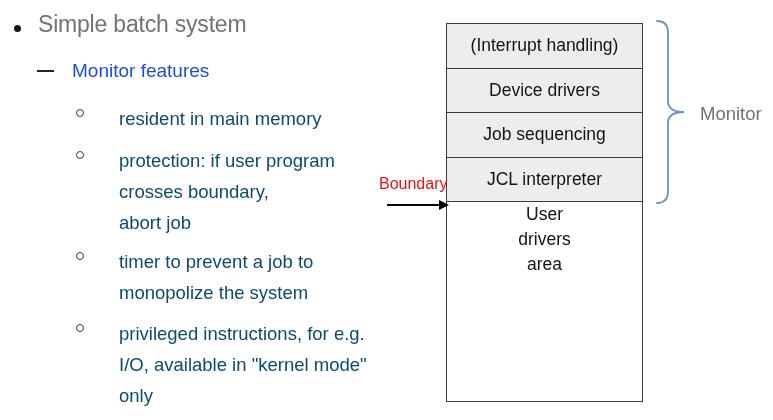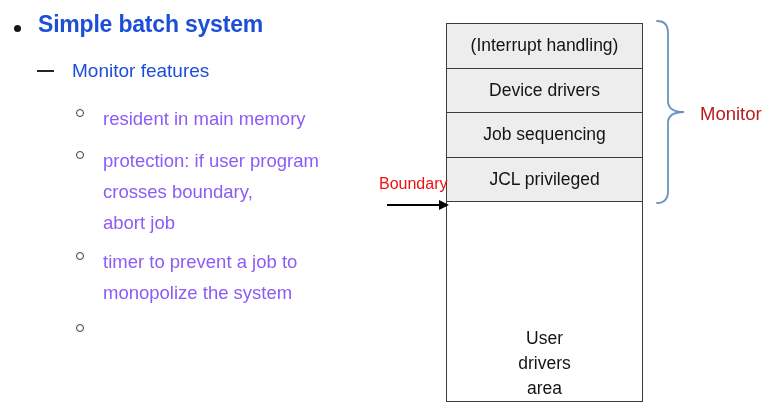--- a/index.html
+++ b/index.html
@@ -2,41 +2,41 @@
 <html><head>
 <meta charset="utf-8">
 <style>
   html,body{margin:0;padding:0;background:#fff;}
   .slide{
     position:relative;width:773px;height:420px;background:#ffffff;overflow:hidden;
     font-family:"Liberation Sans","DejaVu Sans",sans-serif;color:#1b1b1b;
   }
   
   .bullet-dot{position:absolute;left:14px;top:25px;width:7px;height:7px;background:#161616;border-radius:50%;}
-  .page-title{position:absolute;left:38px;top:11px;font-size:23px;font-weight:700;color:#1d4ed8;letter-spacing:-0.2px;}
+  .page-title{position:absolute;left:38px;top:11px;font-size:23px;font-weight:400;color:#737373;letter-spacing:-0.2px;}
   .dash-bullet{position:absolute;left:37px;top:70px;width:17px;height:2.2px;background:#262626;}
   .subtitle{position:absolute;left:72px;top:60px;font-size:19px;color:#1d4ed8;}
-  .item{position:absolute;left:103px;font-size:18.5px;line-height:31px;color:#8b5cf6;}
+  .item{position:absolute;left:119px;font-size:18.5px;line-height:31px;color:#0c4a6e;}
   .circ{position:absolute;left:76px;width:8px;height:8px;border:1.5px solid #3a3a3a;border-radius:50%;background:#fff;box-sizing:border-box;}
   
   .stack{
     position:absolute;left:446px;top:23px;width:197px;box-sizing:border-box;
     border:1.5px solid #3c3c3c;background:#0f172a;
   }
   .mrow{
     height:43.5px;background:#ededed;border-bottom:1.5px solid #3c3c3c;
     display:flex;align-items:center;justify-content:center;
     font-size:17.5px;color:#141414;
   }
   .uarea{
     height:199px;background:#ffffff;display:flex;flex-direction:column;
-    align-items:center;justify-content:flex-end;font-size:17.5px;line-height:25px;color:#141414;text-align:center;
+    align-items:center;justify-content:flex-start;font-size:17.5px;line-height:25px;color:#141414;text-align:center;
   }
   .boundary-label{position:absolute;left:339px;top:175px;font-size:16px;color:#ee1111;margin-left:40px;}
-  .monitor-label{position:absolute;left:700px;top:103px;font-size:18.5px;color:#b91c1c;}
+  .monitor-label{position:absolute;left:700px;top:103px;font-size:18.5px;color:#737373;}
   .overlay{position:absolute;left:0;top:0;width:773px;height:420px;pointer-events:none;}
 </style>
 </head>
 <body>
 
 <div class="slide">
 
   <span class="bullet-dot"></span>
   <div class="page-title">Simple batch system</div>
 
@@ -55,26 +55,31 @@
     <div>abort job</div>
   </div>
 
   <span class="circ" style="top:252px"></span>
   <div class="item" style="top:246px">
     <div>timer to prevent a job to</div>
     <div>monopolize the system</div>
   </div>
 
   <span class="circ" style="top:324px"></span>
+  <div class="item" style="top:318px">
+    <div>privileged instructions, for e.g.</div>
+    <div>I/O, available in "kernel mode"</div>
+    <div>only</div>
+  </div>
 
   <div class="stack">
     <div class="mrow">(Interrupt handling)</div>
     <div class="mrow">Device drivers</div>
     <div class="mrow">Job sequencing</div>
-    <div class="mrow">JCL privileged</div>
+    <div class="mrow">JCL interpreter</div>
     <div class="uarea">
       <div>User</div>
       <div>drivers</div>
       <div>area</div>
     </div>
   </div>
 
   <div class="boundary-label">Boundary</div>
 
   <svg class="overlay" viewBox="0 0 773 420">

